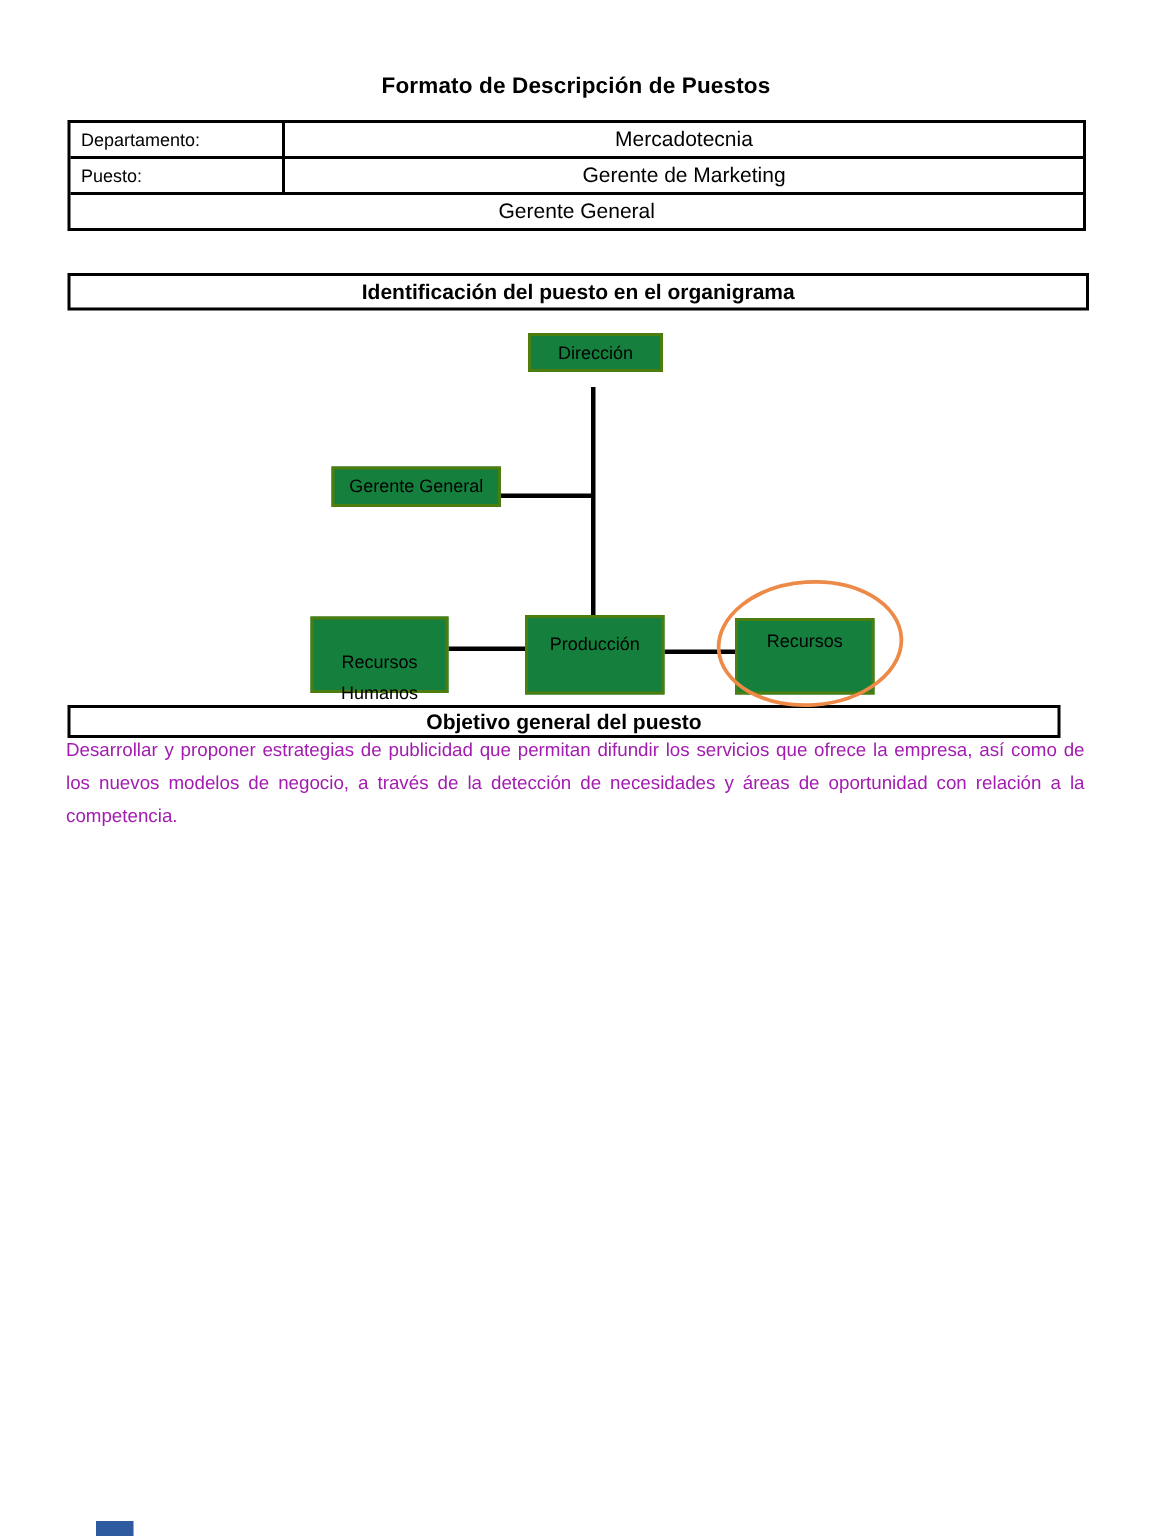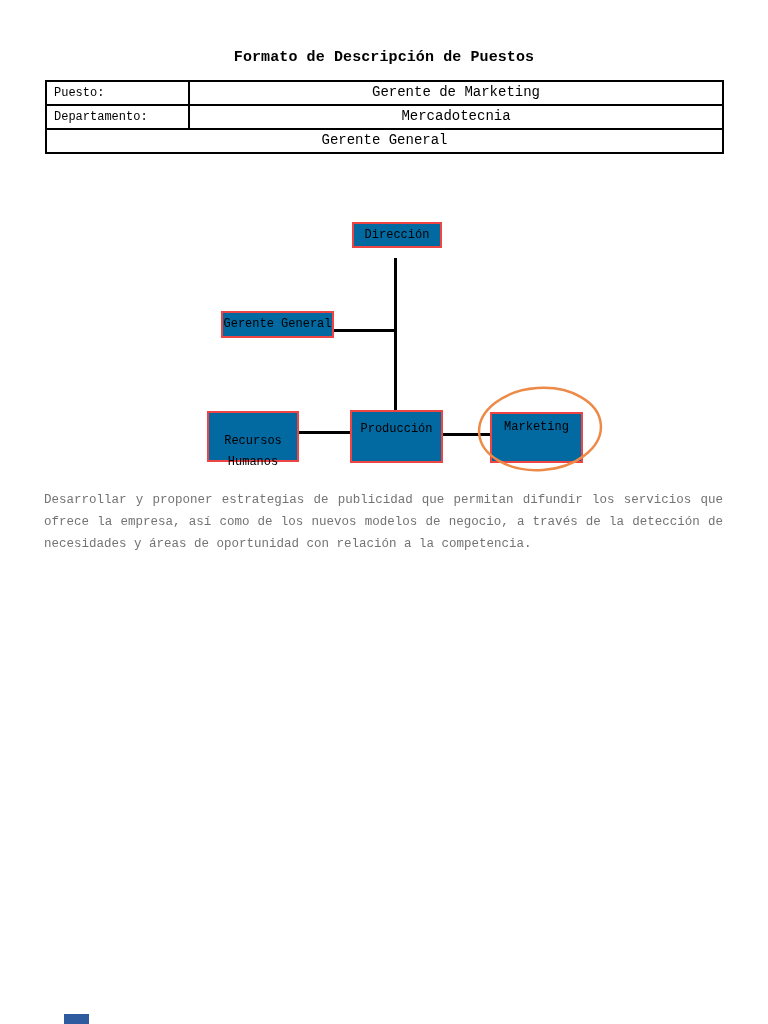--- a/index.html
+++ b/index.html
@@ -1,18 +1,18 @@
 <!DOCTYPE html>
 <html><head>
 <meta charset="utf-8">
 <style>
   html, body { margin:0; padding:0; background:#ffffff; }
   .page {
     position:relative; width:768px; height:1024px; background:#ffffff;
-    font-family:Liberation Mono, monospace; color:#000; overflow:hidden;
+    font-family:Liberation Sans, sans-serif; color:#000; overflow:hidden;
   }
 
   .doc-title {
     position:absolute; top:49px; left:0; width:768px;
     text-align:center; font-size:15px; font-weight:bold; letter-spacing:0.1px;
   }
 
   
   .info-table {
     position:absolute; left:45px; top:80px; width:679px;
@@ -29,21 +29,21 @@
   
   .section-header {
     position:absolute; left:45px; border:2px solid #000; box-sizing:border-box;
     text-align:center; font-weight:bold; font-size:14px; background:#fff;
   }
   .hdr-organigrama { top:182px; width:681px; height:25px; padding-top:2px; }
   .hdr-objetivo   { top:470px; width:662px; height:22px; padding-top:1px; }
 
   
   .org-box {
-    position:absolute; border:2px solid #ef4444; background:#0369a1;
+    position:absolute; border:2px solid #4d7c0f; background:#15803d;
     box-sizing:border-box; font-size:12px; text-align:center; z-index:2;
   }
   .box-direccion       { left:352px; top:222px; width:90px;  height:26px; line-height:22px; }
   .box-gerente-general { left:221px; top:311px; width:113px; height:27px; line-height:23px; }
   .box-recursos        { left:207px; top:411px; width:92px;  height:51px; padding-top:18px; line-height:21px; }
   .box-produccion      { left:350px; top:410px; width:93px;  height:53px; padding-top:10px; }
   .box-marketing       { left:490px; top:412px; width:93px;  height:51px; padding-top:6px; }
 
   .line { position:absolute; background:#000; z-index:1; }
   .trunk-line    { left:394px; top:258px; width:3px;  height:153px; }
@@ -51,66 +51,68 @@
   .rh-connector  { left:299px; top:431px; width:51px; height:3px; }
   .mkt-connector { left:443px; top:433px; width:47px; height:3px; }
 
   .highlight-ellipse-svg {
     position:absolute; left:474px; top:384px; width:132px; height:92px; z-index:5;
   }
 
   
   .objective-text {
     position:absolute; left:44px; top:489px; width:679px;
-    font-size:12.5px; line-height:22px; text-align:justify; color:#737373;
+    font-size:12.5px; line-height:22px; text-align:justify; color:#a21caf;
   }
 
   
   .bottom-artifact {
     position:absolute; left:64px; top:1014px; width:25px; height:10px;
     background:#2E5B9F;
   }
 </style>
 </head>
 <body>
 
 <div class="page">
 
   <div class="doc-title">Formato de Descripción de Puestos</div>
 
   <div class="info-table">
     <div class="info-row">
+      <div class="info-label">Departamento:</div>
+      <div class="info-value">Mercadotecnia</div>
+    </div>
+    <div class="info-row">
       <div class="info-label">Puesto:</div>
       <div class="info-value">Gerente de Marketing</div>
-    </div>
-    <div class="info-row">
-      <div class="info-label">Departamento:</div>
-      <div class="info-value">Mercadotecnia</div>
     </div>
     <div class="info-row">
       <div class="info-value">Gerente General</div>
     </div>
   </div>
 
+  <div class="section-header hdr-organigrama">Identificación del puesto en el organigrama</div>
 
   <div>
     <div class="line trunk-line"></div>
     <div class="line gg-connector"></div>
     <div class="line rh-connector"></div>
     <div class="line mkt-connector"></div>
 
     <div class="org-box box-direccion">Dirección</div>
     <div class="org-box box-gerente-general">Gerente General</div>
     <div class="org-box box-recursos">Recursos Humanos</div>
     <div class="org-box box-produccion">Producción</div>
-    <div class="org-box box-marketing">Marketing</div>
+    <div class="org-box box-marketing">Recursos</div>
 
     <svg class="highlight-ellipse-svg" viewBox="0 0 132 92" xmlns="http://www.w3.org/2000/svg">
       <ellipse cx="66" cy="45" rx="61" ry="41" fill="none" stroke="#ED8A47" stroke-width="2.5" transform="rotate(-4 66 45)"></ellipse>
     </svg>
   </div>
 
+  <div class="section-header hdr-objetivo">Objetivo general del puesto</div>
 
   <div class="objective-text">Desarrollar y proponer estrategias de publicidad que permitan difundir los servicios que ofrece la empresa, así como de los nuevos modelos de negocio, a través de la detección de necesidades y áreas de oportunidad con relación a la competencia.</div>
 
   <div class="bottom-artifact"></div>
 
 </div>
 
 </body></html>

